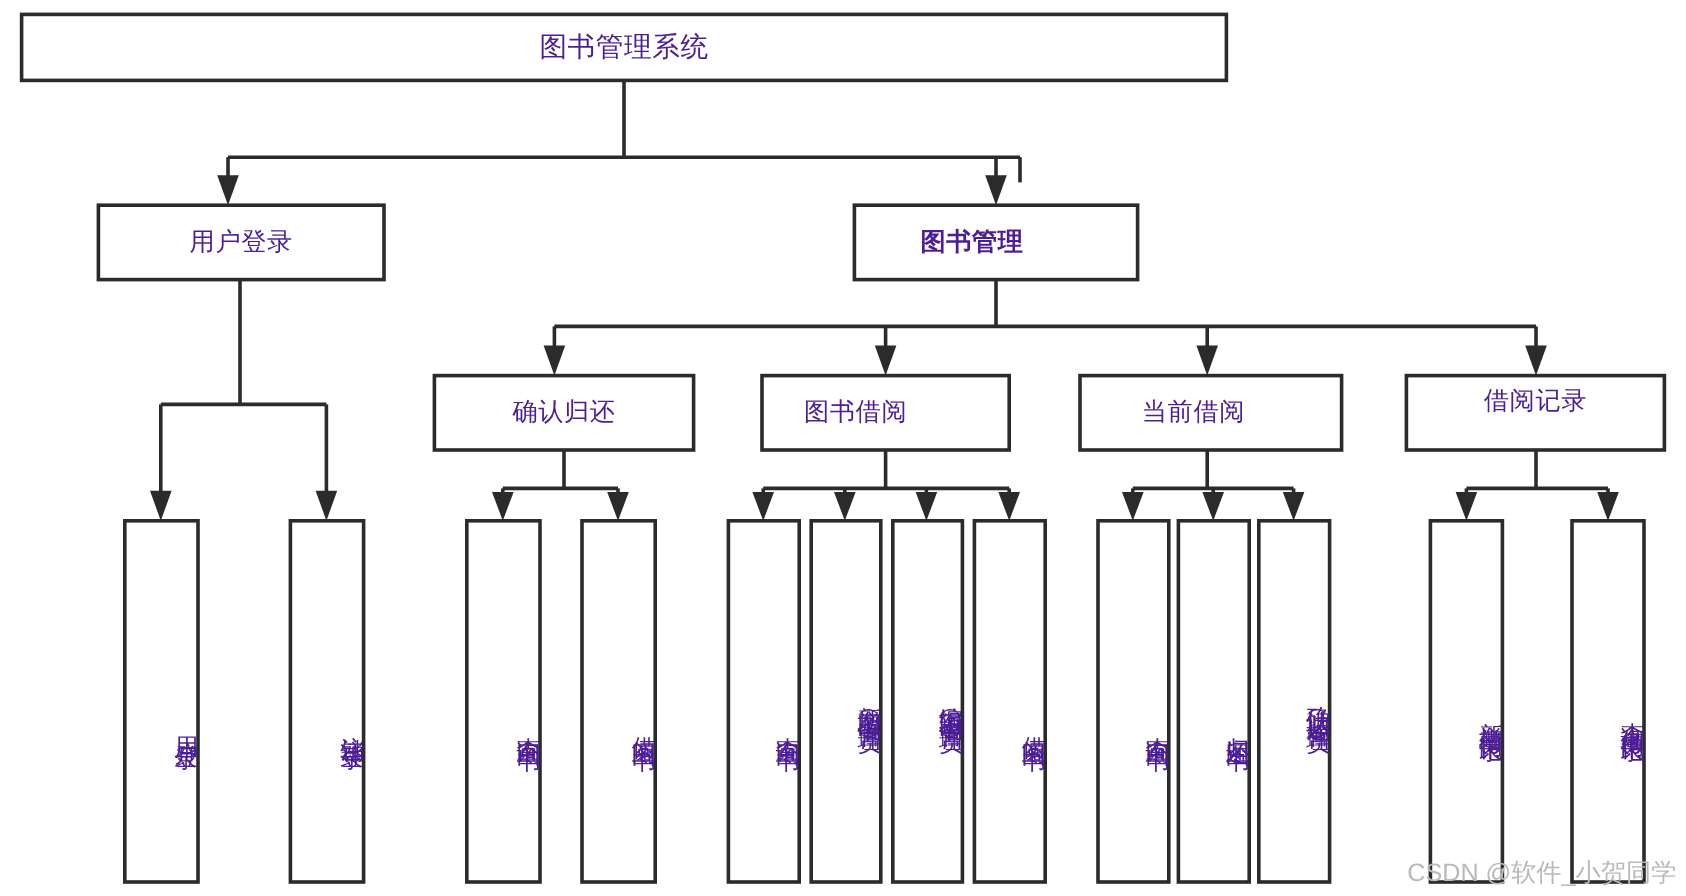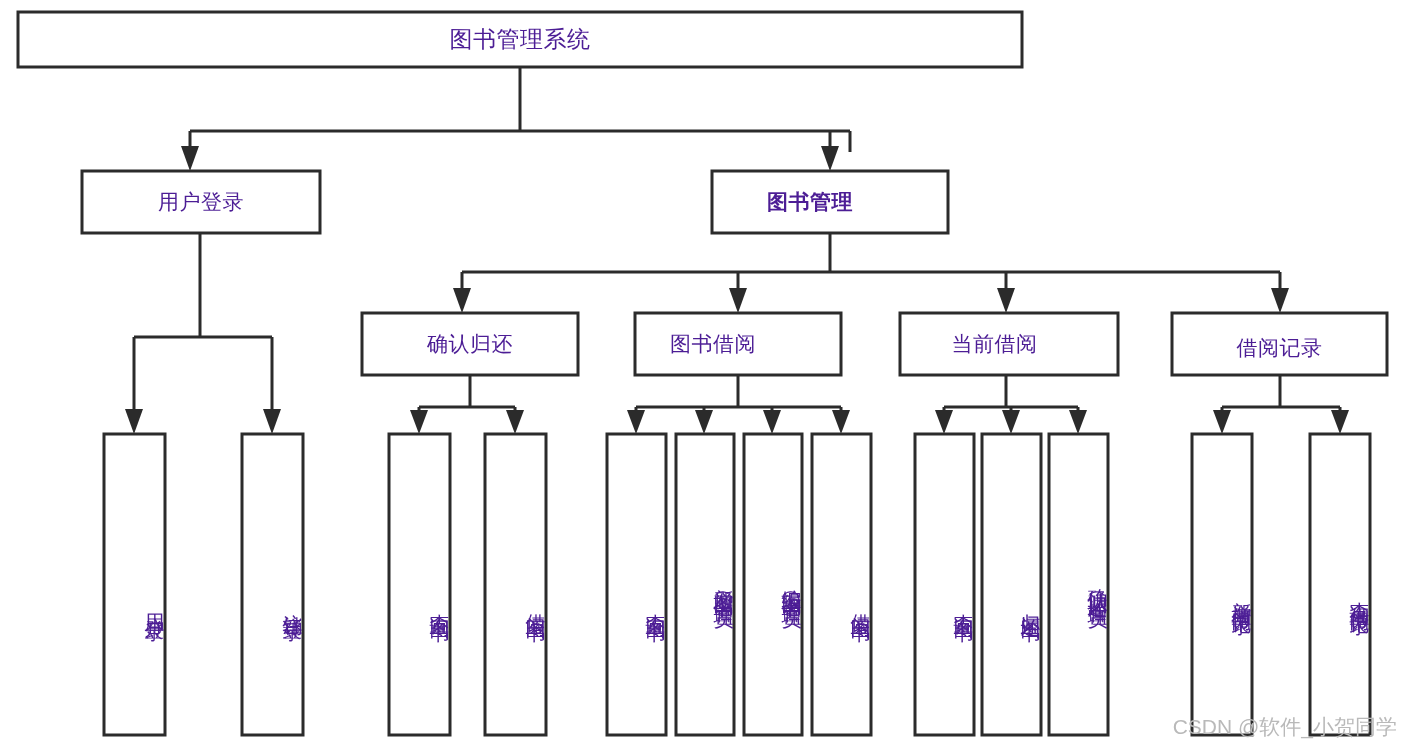--- a/index.html
+++ b/index.html
@@ -188,21 +188,21 @@
   </svg>
 
   <div class="node-label" style="left:18px; top:12px; width:1004px; height:55px; font-size:23px;">图书管理系统</div>
 
   <div class="node-label" style="left:82px; top:171px; width:238px; height:62px;">用户登录</div>
   <div class="node-label" style="left:712px; top:171px; width:196px; height:62px;font-weight:bold;">图书管理</div>
 
   <div class="node-label" style="left:362px; top:313px; width:216px; height:62px;">确认归还</div>
   <div class="node-label" style="left:610px; top:313px; width:206px; height:62px;">图书借阅</div>
   <div class="node-label" style="left:900px; top:313px; width:189px; height:62px;">当前借阅</div>
-  <div class="node-label" style="left:1172px; top:313px; width:215px; height:45px;margin-top:13px;">借阅记录</div>
+  <div class="node-label" style="left:1172px; top:313px; width:215px; height:45px;">借阅记录</div>
 
   <div class="node-label vertical" style="left:104px; top:504px; width:61px; height:200px;">用户登录</div>
   <div class="node-label vertical" style="left:242px; top:504px; width:61px; height:200px;">注销登录</div>
 
   <div class="node-label vertical" style="left:389px; top:504px; width:61px; height:200px;">查询图书</div>
   <div class="node-label vertical" style="left:485px; top:504px; width:61px; height:200px;">借阅图书</div>
 
   <div class="node-label vertical" style="left:607px; top:504px; width:59px; height:200px;">查询图书</div>
   <div class="node-label vertical" style="left:676px; top:444px; width:58px; height:285px;">新增图书（管理员）</div>
   <div class="node-label vertical" style="left:744px; top:444px; width:58px; height:285px;">编辑图书（管理员）</div>

